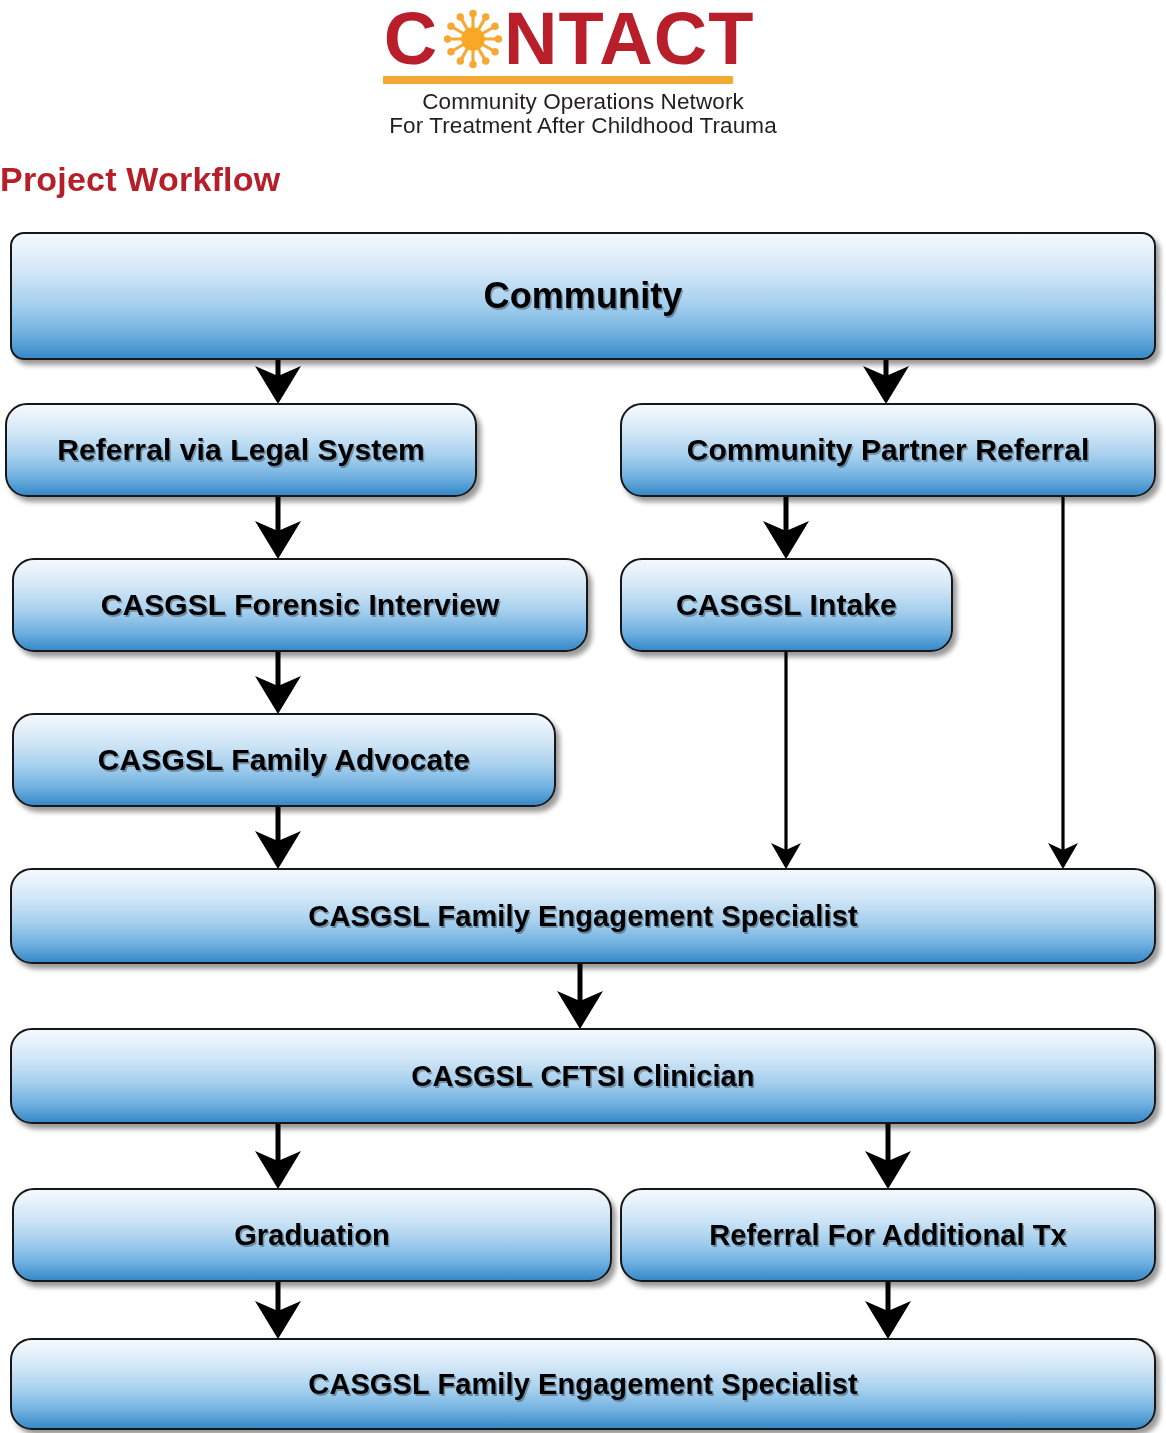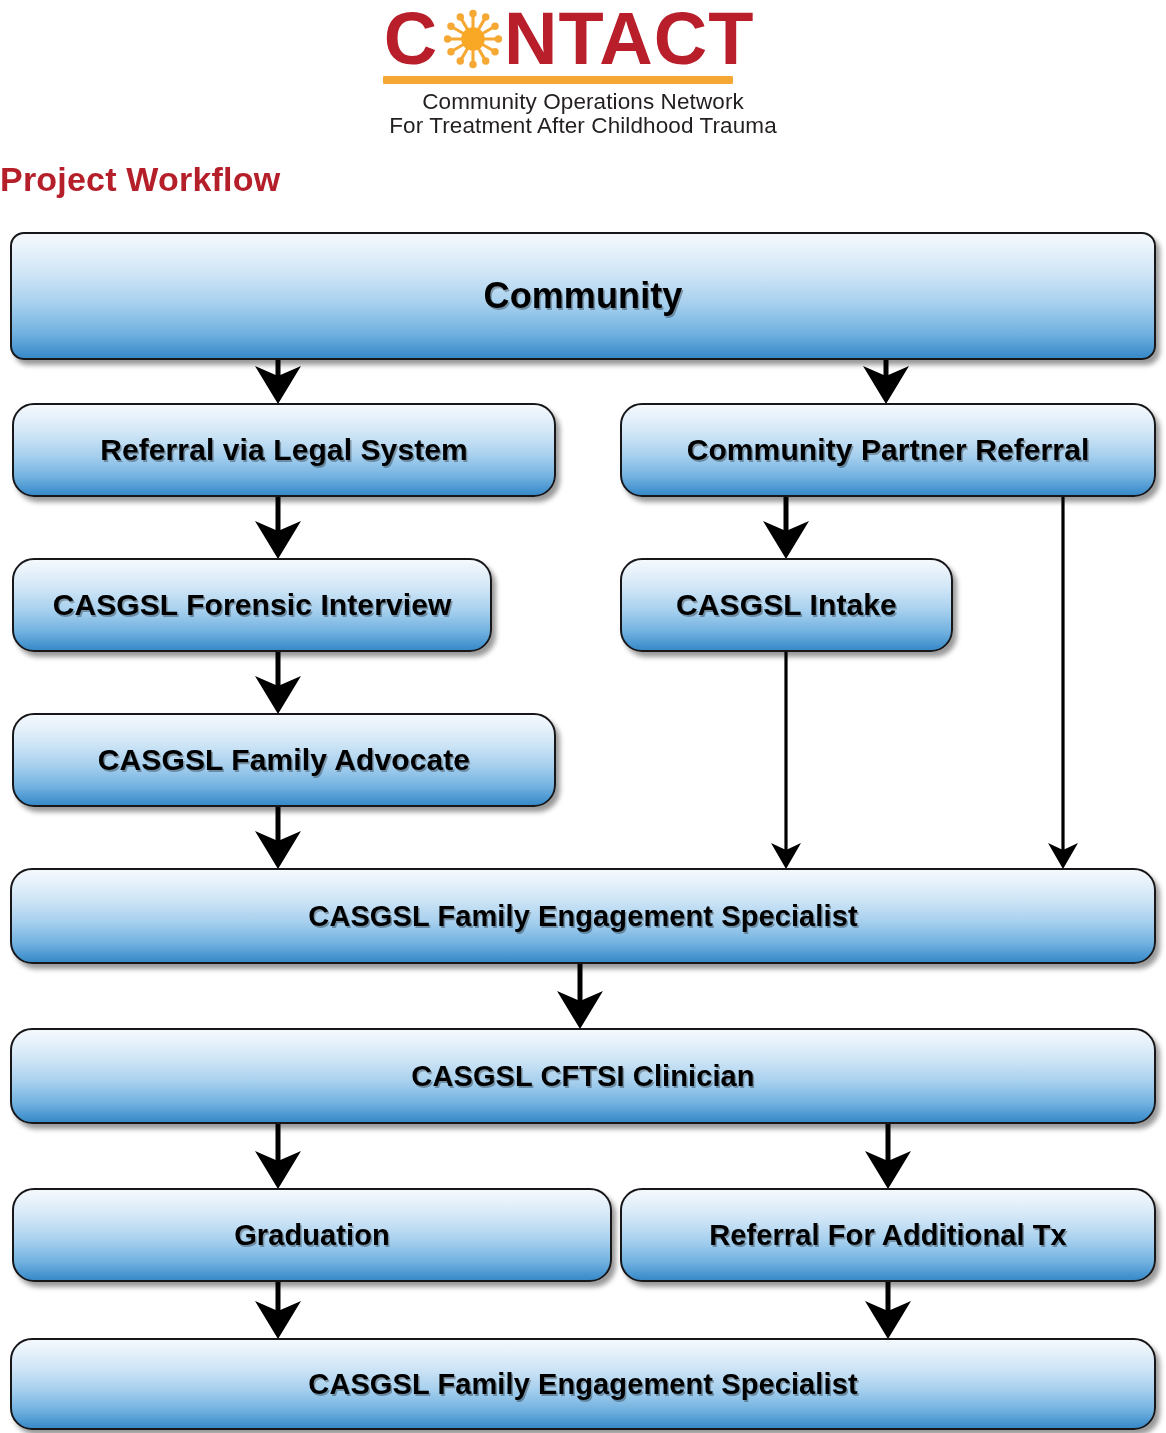--- a/index.html
+++ b/index.html
@@ -246,27 +246,27 @@
       </g>
       <g>
         <line x1="888" x2="888" y1="1282" y2="1311" stroke="#000000" stroke-width="5"></line>
         <path d="M 888 1339 L 865 1301 L 888 1311 L 911 1301 Z" fill="#000000"></path>
       </g>
     </svg>
   <div id="nodes-layer">
       <div class="node" style="left: 10px; top: 232px; width: 1146px; height: 128px; border-radius: 14px;">
         <span class="node-label lbl-xl">Community</span>
       </div>
-      <div class="node" style="left: 12px; top: 403px; width: 544px; height: 94px;">
+      <div class="node" style="left: 5px; top: 403px; width: 472px; height: 94px;">
         <span class="node-label lbl-lg">Referral via Legal System</span>
       </div>
       <div class="node" style="left: 620px; top: 403px; width: 536px; height: 94px;">
         <span class="node-label lbl-lg">Community Partner Referral</span>
       </div>
-      <div class="node" style="left: 12px; top: 558px; width: 480px; height: 94px;">
+      <div class="node" style="left: 12px; top: 558px; width: 576px; height: 94px;">
         <span class="node-label lbl-lg">CASGSL Forensic Interview</span>
       </div>
       <div class="node" style="left: 620px; top: 558px; width: 333px; height: 94px;">
         <span class="node-label lbl-lg">CASGSL Intake</span>
       </div>
       <div class="node" style="left: 12px; top: 713px; width: 544px; height: 94px;">
         <span class="node-label lbl-lg">CASGSL Family Advocate</span>
       </div>
       <div class="node" style="left: 10px; top: 868px; width: 1146px; height: 96px;">
         <span class="node-label lbl-md">CASGSL Family Engagement Specialist</span>

